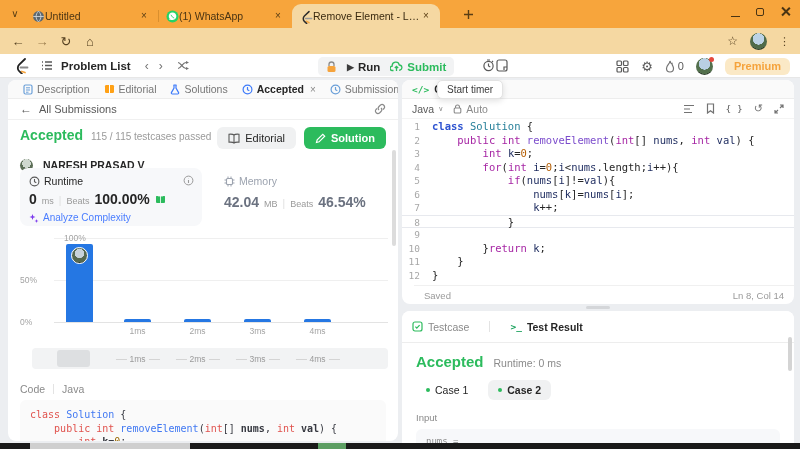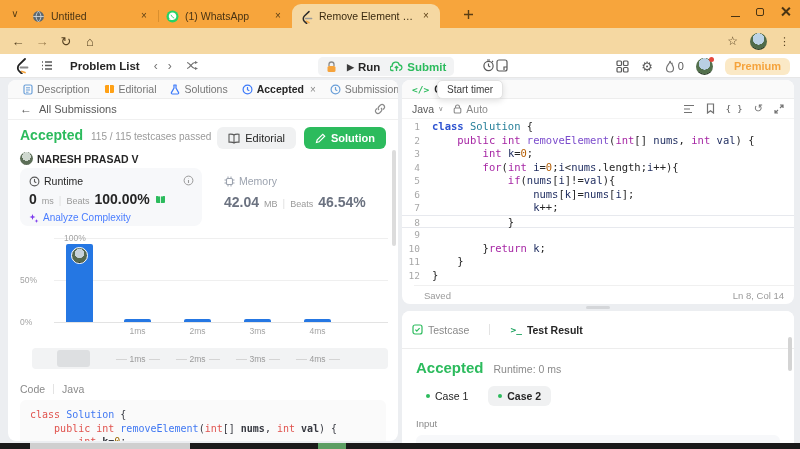--- a/index.html
+++ b/index.html
@@ -4,21 +4,21 @@
 <style>
 *{margin:0;padding:0;box-sizing:border-box}
 html,body{width:800px;height:449px;overflow:hidden}
 body{font-family:"Liberation Sans",sans-serif;position:relative;background:#eceef1;color:#262626}
 svg{display:block}
 
 
 #titlebar{position:absolute;left:0;top:0;width:800px;height:28px;background:#f7a53c}
 #tabsearch{position:absolute;left:8px;top:8px;width:14px;height:14px;color:#5a3e14;font-size:10px;line-height:12px;text-align:center;cursor:pointer}
 #tabstrip{position:absolute;left:24px;top:4px;height:24px;display:flex;align-items:flex-end}
-.btab{width:134px;height:24px;display:flex;align-items:center;gap:6px;padding:0 8px;font-size:10.5px;color:#4a3413;position:relative;border-radius:9px 9px 0 0}
+.btab{width:134px;height:24px;display:flex;align-items:center;padding:0 8px;font-size:10.5px;color:#4a3413;position:relative;border-radius:9px 9px 0 0}
 .btab:not(.active):not(:first-child)::before{content:"";position:absolute;left:0;top:6px;height:12px;width:1px;background:#d98f2e}
 .btab.active{background:#f5d8a2;color:#3a2a10;width:148px}
 .btitle{flex:1;white-space:nowrap;overflow:hidden;text-overflow:ellipsis}
 .favicon{width:13px;height:13px;flex:0 0 13px}
 .tclose{width:12px;height:12px;border-radius:50%;font-size:10px;line-height:12px;text-align:center;color:#5a3e14}
 #newtab{position:absolute;left:462px;top:8px;width:13px;height:13px;color:#5a3e14}
 #wincontrols{position:absolute;right:8px;top:6px;display:flex;gap:16px;align-items:center}
 #wincontrols span{width:12px;height:12px;display:flex;align-items:center;justify-content:center}
 .wc-min{border-bottom:1.6px solid #4a3413;width:9px!important;height:1px!important;margin-top:8px}
 .wc-sq{width:8px!important;height:8px!important;border:1.4px solid #4a3413;border-radius:2px}
@@ -33,21 +33,21 @@
 #urltext{font-size:10.5px;color:#3f3categories categorical#3f3categorical}
 #urltext{font-size:10.5px;color:#3f2f14;white-space:nowrap;overflow:hidden}
 #toolbar-right{margin-left:auto;display:flex;align-items:center;gap:12px;padding-right:10px}
 #star{font-size:12px;color:#574222}
 #tb-avatar{width:17px;height:17px;border-radius:50%;background:radial-gradient(circle at 50% 35%,#bcd3e6 0 40%,#4f6b4a 41% 70%,#2e3f2c 71%)}
 #menu-dots{font-size:11px;color:#574222;letter-spacing:0}
 
 
 #lcheader{position:absolute;left:0;top:54px;width:800px;height:24px;background:#fff;border-bottom:1px solid #e7e7e7;display:flex;align-items:center}
 #lc-logo{margin-left:14px}
-#plist{display:flex;align-items:center;gap:17px;margin-left:12px;font-size:11.5px;font-weight:bold;color:#262626}
+#plist{display:flex;align-items:center;gap:8px;margin-left:12px;font-size:11.5px;font-weight:bold;color:#262626}
 .hdric{color:#737373;font-size:12px;margin-left:14px}
 #rungroup{position:absolute;left:318px;top:3px;height:19px;background:#f2f3f4;border-radius:5px;display:flex;align-items:center;padding:0 8px;gap:10px}
 #run-btn{display:flex;align-items:center;gap:4px;font-size:11.5px;color:#262626;font-weight:bold}
 #run-btn .play{font-size:9px;color:#3c3c3c}
 #submit-btn{display:flex;align-items:center;gap:4px;font-size:11.5px;color:#2cbb5d;font-weight:bold}
 #timer-ic,#note-ic{margin-left:12px}
 #hdr-right{position:absolute;right:10px;top:0;height:24px;display:flex;align-items:center;gap:12px}
 #streak{display:flex;align-items:center;gap:3px;font-size:11px;color:#595959}
 #hdr-avatar{width:17px;height:17px;border-radius:50%;background:radial-gradient(circle at 50% 35%,#b9cfe3 0 40%,#53704d 41% 70%,#303f2e 71%);position:relative}
 #hdr-avatar::after{content:"";position:absolute;right:-1px;top:-1px;width:5px;height:5px;border-radius:50%;background:#e4483d}
@@ -68,21 +68,21 @@
 .psep{width:1px;height:10px;background:#e3e3e3}
 .pclose{color:#8a8a8a;font-size:10px;margin-left:2px}
 #backrow{height:21px;display:flex;align-items:center;padding:0 12px;border-bottom:1px solid #f0f0f0}
 #backrow .arrow{font-size:12px;color:#595959;margin-right:7px}
 #back-label{font-size:11px;color:#595959}
 #link-ic{margin-left:auto;color:#8a8a8a}
 #resultrow{padding:7px 12px 0 12px;position:relative}
 #status-line{display:flex;align-items:baseline;gap:8px}
 #res-status{color:#2cbb5d;font-size:14px;font-weight:bold}
 #res-tc{font-size:10px;color:#9a9a9a}
-#author-line{display:flex;align-items:center;gap:4px;margin-top:9px}
+#author-line{display:flex;gap:10px;margin-top:16px}
 #author-avatar{width:13px;height:13px;border-radius:50%;background:radial-gradient(circle at 50% 35%,#cfd8cf 0 40%,#5c6e57 41% 75%,#39452f 76%)}
 #author-name{font-size:10.5px;font-weight:bold;color:#262626}
 #author-sub{font-size:10px;color:#9a9a9a}
 #res-buttons{position:absolute;right:12px;top:7px;display:flex;gap:8px}
 #btn-editorial{display:flex;align-items:center;gap:5px;background:#f0f1f2;border-radius:6px;padding:5px 11px;font-size:11px;color:#262626}
 #btn-solution{display:flex;align-items:center;gap:5px;background:#2cbb5d;border-radius:6px;padding:5px 11px;font-size:11px;color:#fff;font-weight:bold}
 #stats{position:absolute;left:12px;top:88px;width:366px;height:58px;display:flex}
 #rt-card{width:182px;height:58px;background:#f7f8fa;border-radius:8px;padding:7px 9px;position:relative}
 .stat-head{display:flex;align-items:center;gap:4px;font-size:10.5px;color:#262626}
 .stat-head.gray{color:#9ca3af}
@@ -135,21 +135,21 @@
 .lnum{width:30px;text-align:right;padding-right:12px;color:#a8a8a8;font-size:9.5px;flex:0 0 30px}
 .lcode{white-space:pre}
 .kw{color:#a626a4}.kc{color:#a626a4}.k1{color:#2f54d1;font-weight:bold}.cl{color:#267f99}.fn{color:#7c4dcc}.vr{color:#1c2a5e}.nm{color:#b35c00}.pl{color:#262626}
 #estatus{position:absolute;left:12px;bottom:0;right:0;height:19px;border-top:1px solid #f0f0f0;display:flex;align-items:center;padding:0 10px;font-size:9.5px;color:#9a9a9a}
 #cursorpos{margin-left:auto}
 
 
 #tooltip{position:absolute;left:437px;top:80px;background:#fff;border:1px solid #e3e3e3;border-radius:5px;box-shadow:0 2px 6px rgba(0,0,0,.12);padding:3px 9px;font-size:10px;color:#3c3c3c;z-index:60}
 
 
-#ttabs{height:38px;border-bottom:1px solid #ededed;display:flex;align-items:center;padding:0 10px;gap:20px;background:#fff}
+#ttabs{height:32px;border-bottom:1px solid #ededed;display:flex;align-items:center;padding:0 10px;gap:20px;background:#fff}
 #ttab-case{display:flex;align-items:center;gap:5px;font-size:10.5px;color:#8a8a8a}
 #ttab-result{display:flex;align-items:center;gap:5px;font-size:10.5px;color:#262626;font-weight:bold}
 #t-term{font-family:"DejaVu Sans Mono",monospace;font-size:9.5px;color:#16a05a;font-weight:bold}
 .tsep{width:1px;height:11px;background:#e3e3e3}
 #t-status-row{display:flex;align-items:baseline;gap:10px;padding:10px 14px 0 14px}
 #t-status{color:#2cbb5d;font-size:15px;font-weight:bold}
 #t-runtime{font-size:10.5px;color:#8a8a8a}
 #cases{display:flex;gap:10px;padding:10px 14px 0 14px}
 .case-chip{display:flex;align-items:center;gap:5px;font-size:10.5px;color:#262626;padding:4px 10px;border-radius:6px}
 .case-chip.active{background:#f0f1f2;font-weight:bold}

